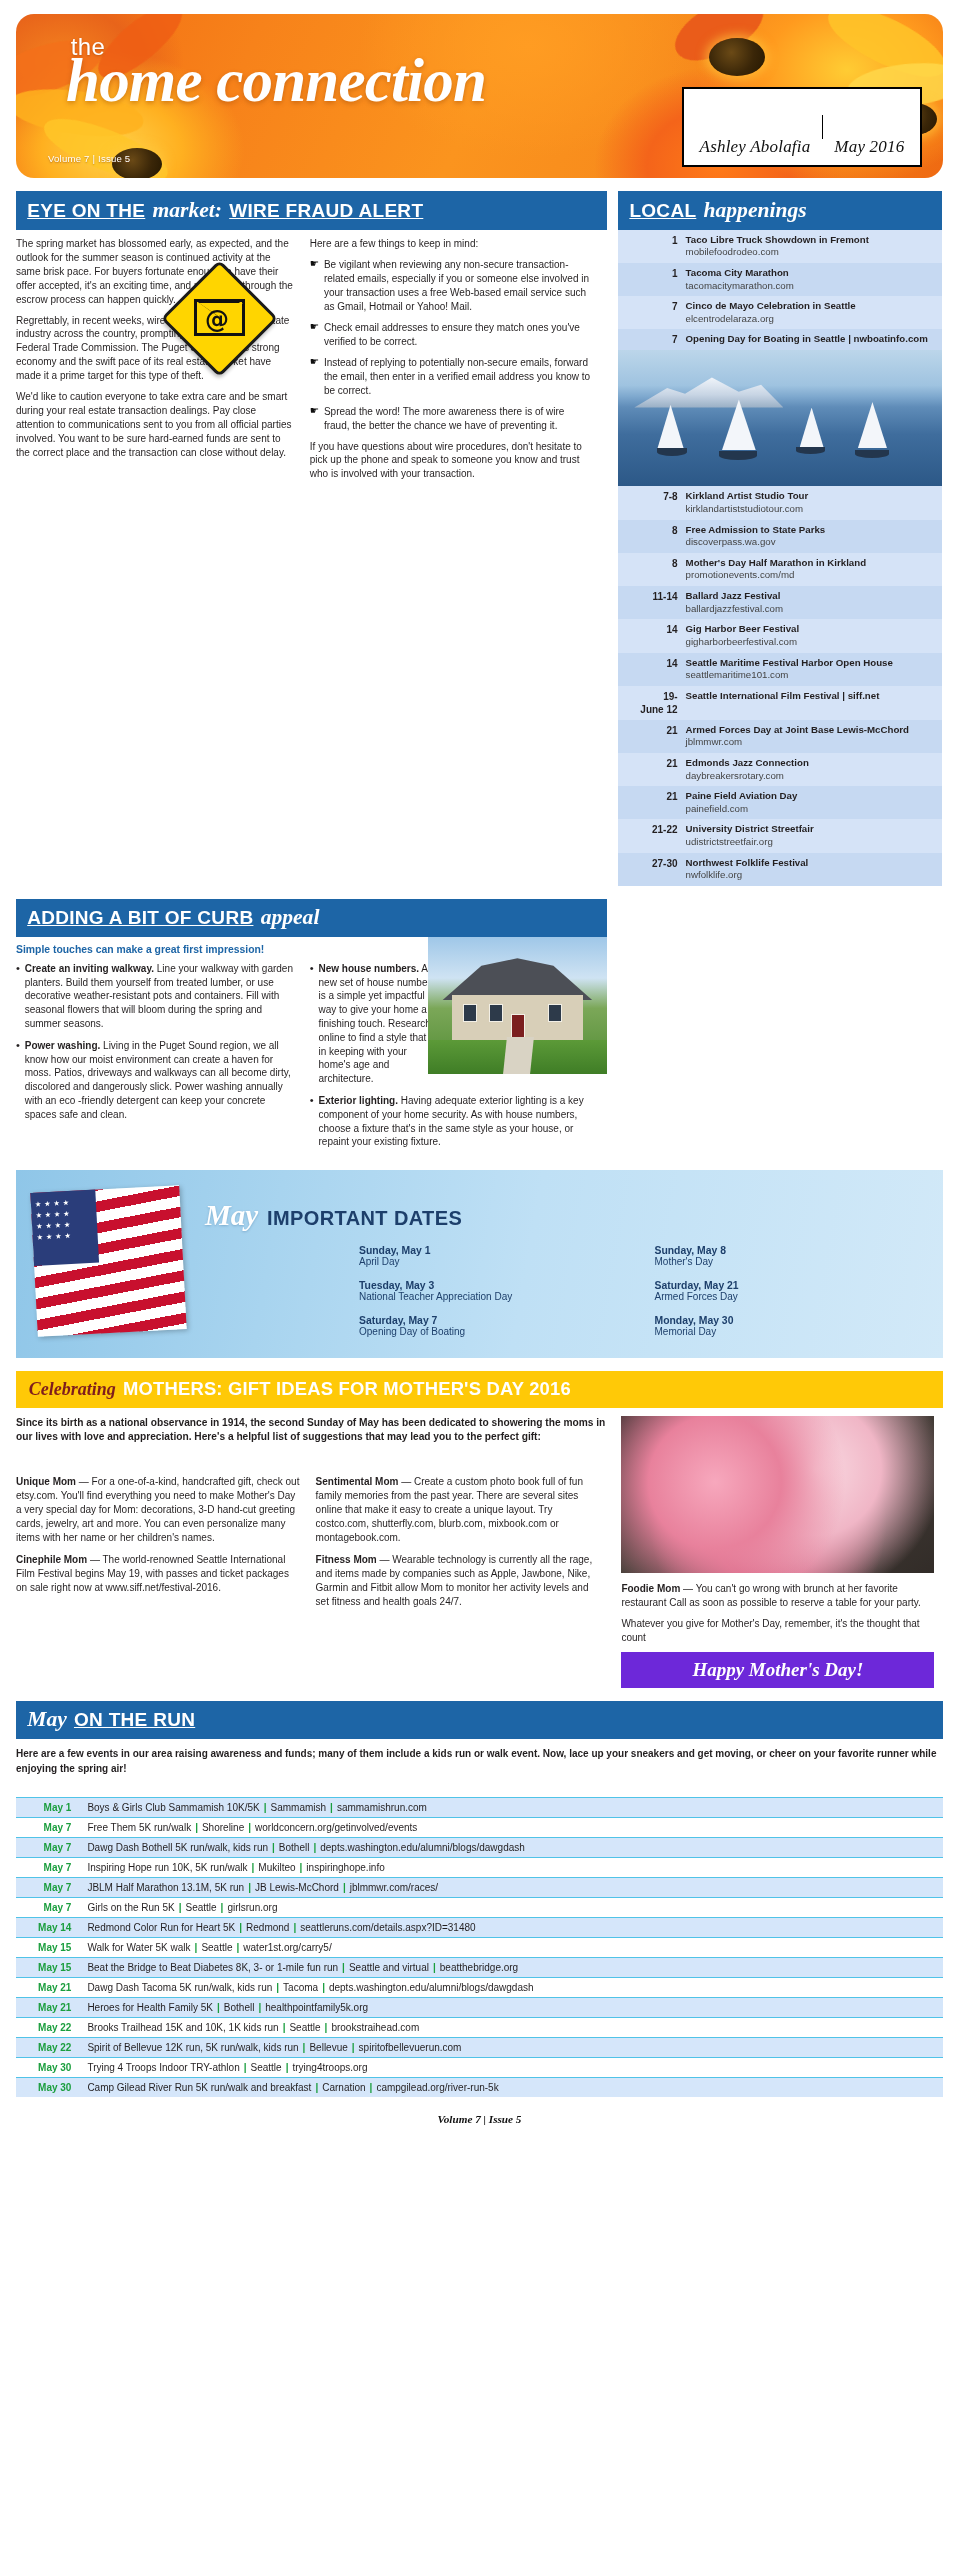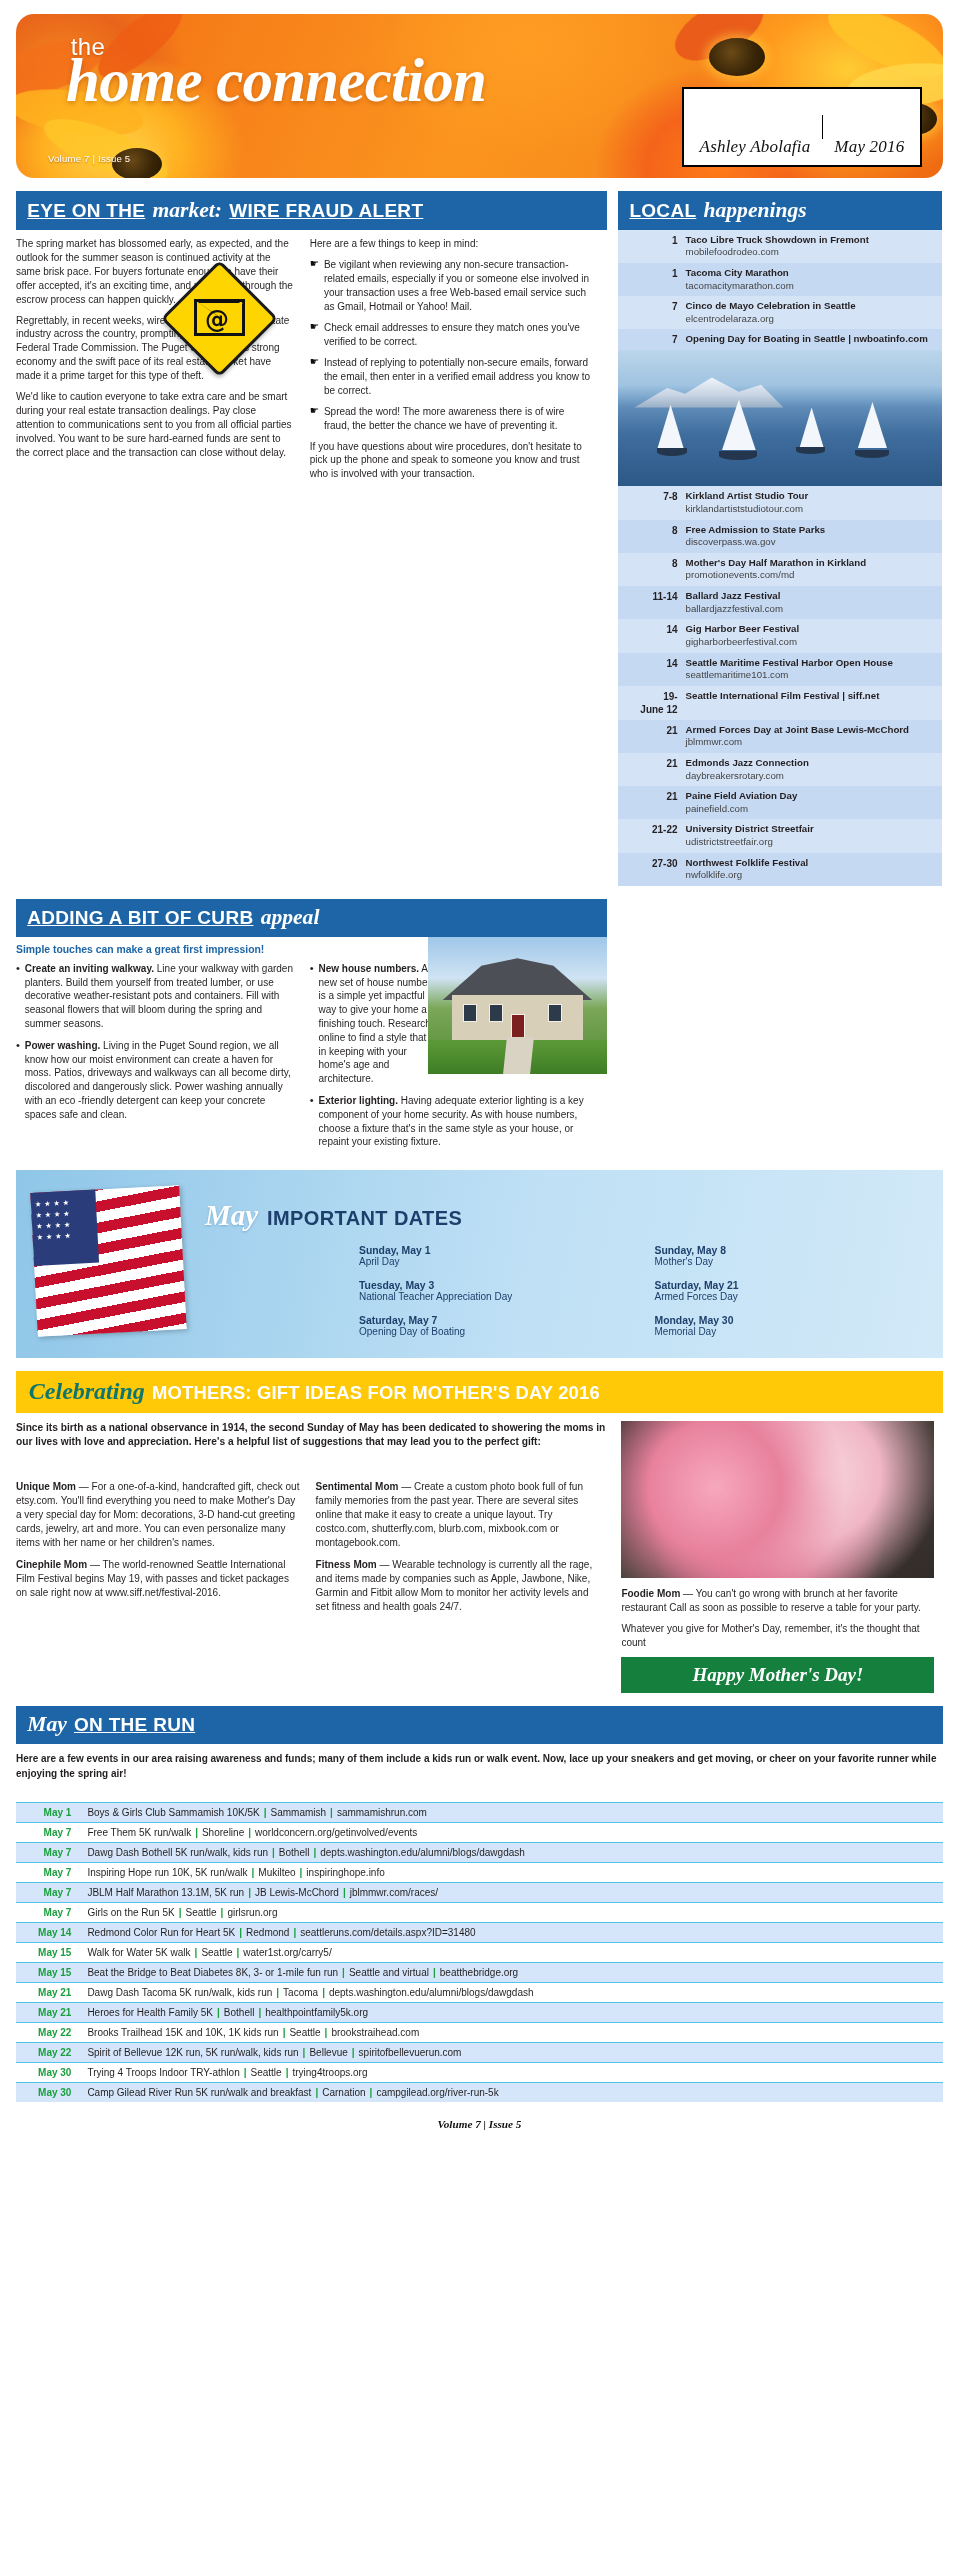--- a/index.html
+++ b/index.html
@@ -74,21 +74,21 @@
   .bar-blue .script {
     font-family: "Liberation Serif", serif; font-style: italic;
     font-size: 21.6px; font-weight: 700;
   }
   .bar-yellow {
     background: #ffc907; color: #fff; padding: 7.2px 12.8px 8px 12.8px;
     display: flex; align-items: baseline; gap: 7.2px;
   }
   .bar-yellow .script {
     font-family: "Liberation Serif", serif; font-style: italic;
-    font-size: 24px; font-weight: 700; color: #0f766e;
+    font-size: 18px; font-weight: 700; color: #7f1d1d;
   }
   .bar-yellow .caps { font-size: 18.4px; font-weight: 700; letter-spacing: 0.2px; }
 
   
   .top-wrap { display: flex; gap: 11.2px; margin-top: 12.8px; }
   .col-left { width: 591px; }
   .col-right { width: 324px; }
 
   .market-body { display: flex; gap: 12.8px; padding-top: 7.2px; position: relative; }
   .mcol { width: 281px; font-size: 10px; line-height: 1.39; text-align: left; }
@@ -246,21 +246,21 @@
     width: 313px; height: 157px;
     background:
       radial-gradient(circle at 30% 42%, #f7a8bd 0%, #e8819c 28%, rgba(220,120,150,0) 55%),
       radial-gradient(circle at 62% 34%, #fadbe3 0%, #f0b6c6 30%, rgba(230,170,190,0) 58%),
       radial-gradient(circle at 47% 68%, #e8819c 0%, #d56a88 30%, rgba(200,100,130,0) 60%),
       linear-gradient(145deg, #2f2a27 0%, #4a423c 40%, #322c28 100%);
   }
   .moth-foodie { font-size: 10px; line-height: 1.39; margin-top: 8.8px; }
   .moth-foodie p { margin-bottom: 7.2px; }
   .happy-banner {
-    margin-top: 6.4px; background: #15803d; color: #fff; padding: 7.2px 11.2px;
+    margin-top: 6.4px; background: #6d28d9; color: #fff; padding: 7.2px 11.2px;
     font-family: "Liberation Serif", serif; font-style: italic; font-weight: 700;
     font-size: 19px; text-align: center;
   }
 
   
   .ontherun { margin-top: 12.8px; }
   .run-intro { font-weight: 700; font-size: 10px; line-height: 1.42; padding: 8px 0 21px 0; }
   .run-table { width: 927px; border-collapse: collapse; }
   .run-table tr { border-top: 1.6px solid #4fc3e8; }
   .run-table tr.alt { background: #d5e6fa; }

